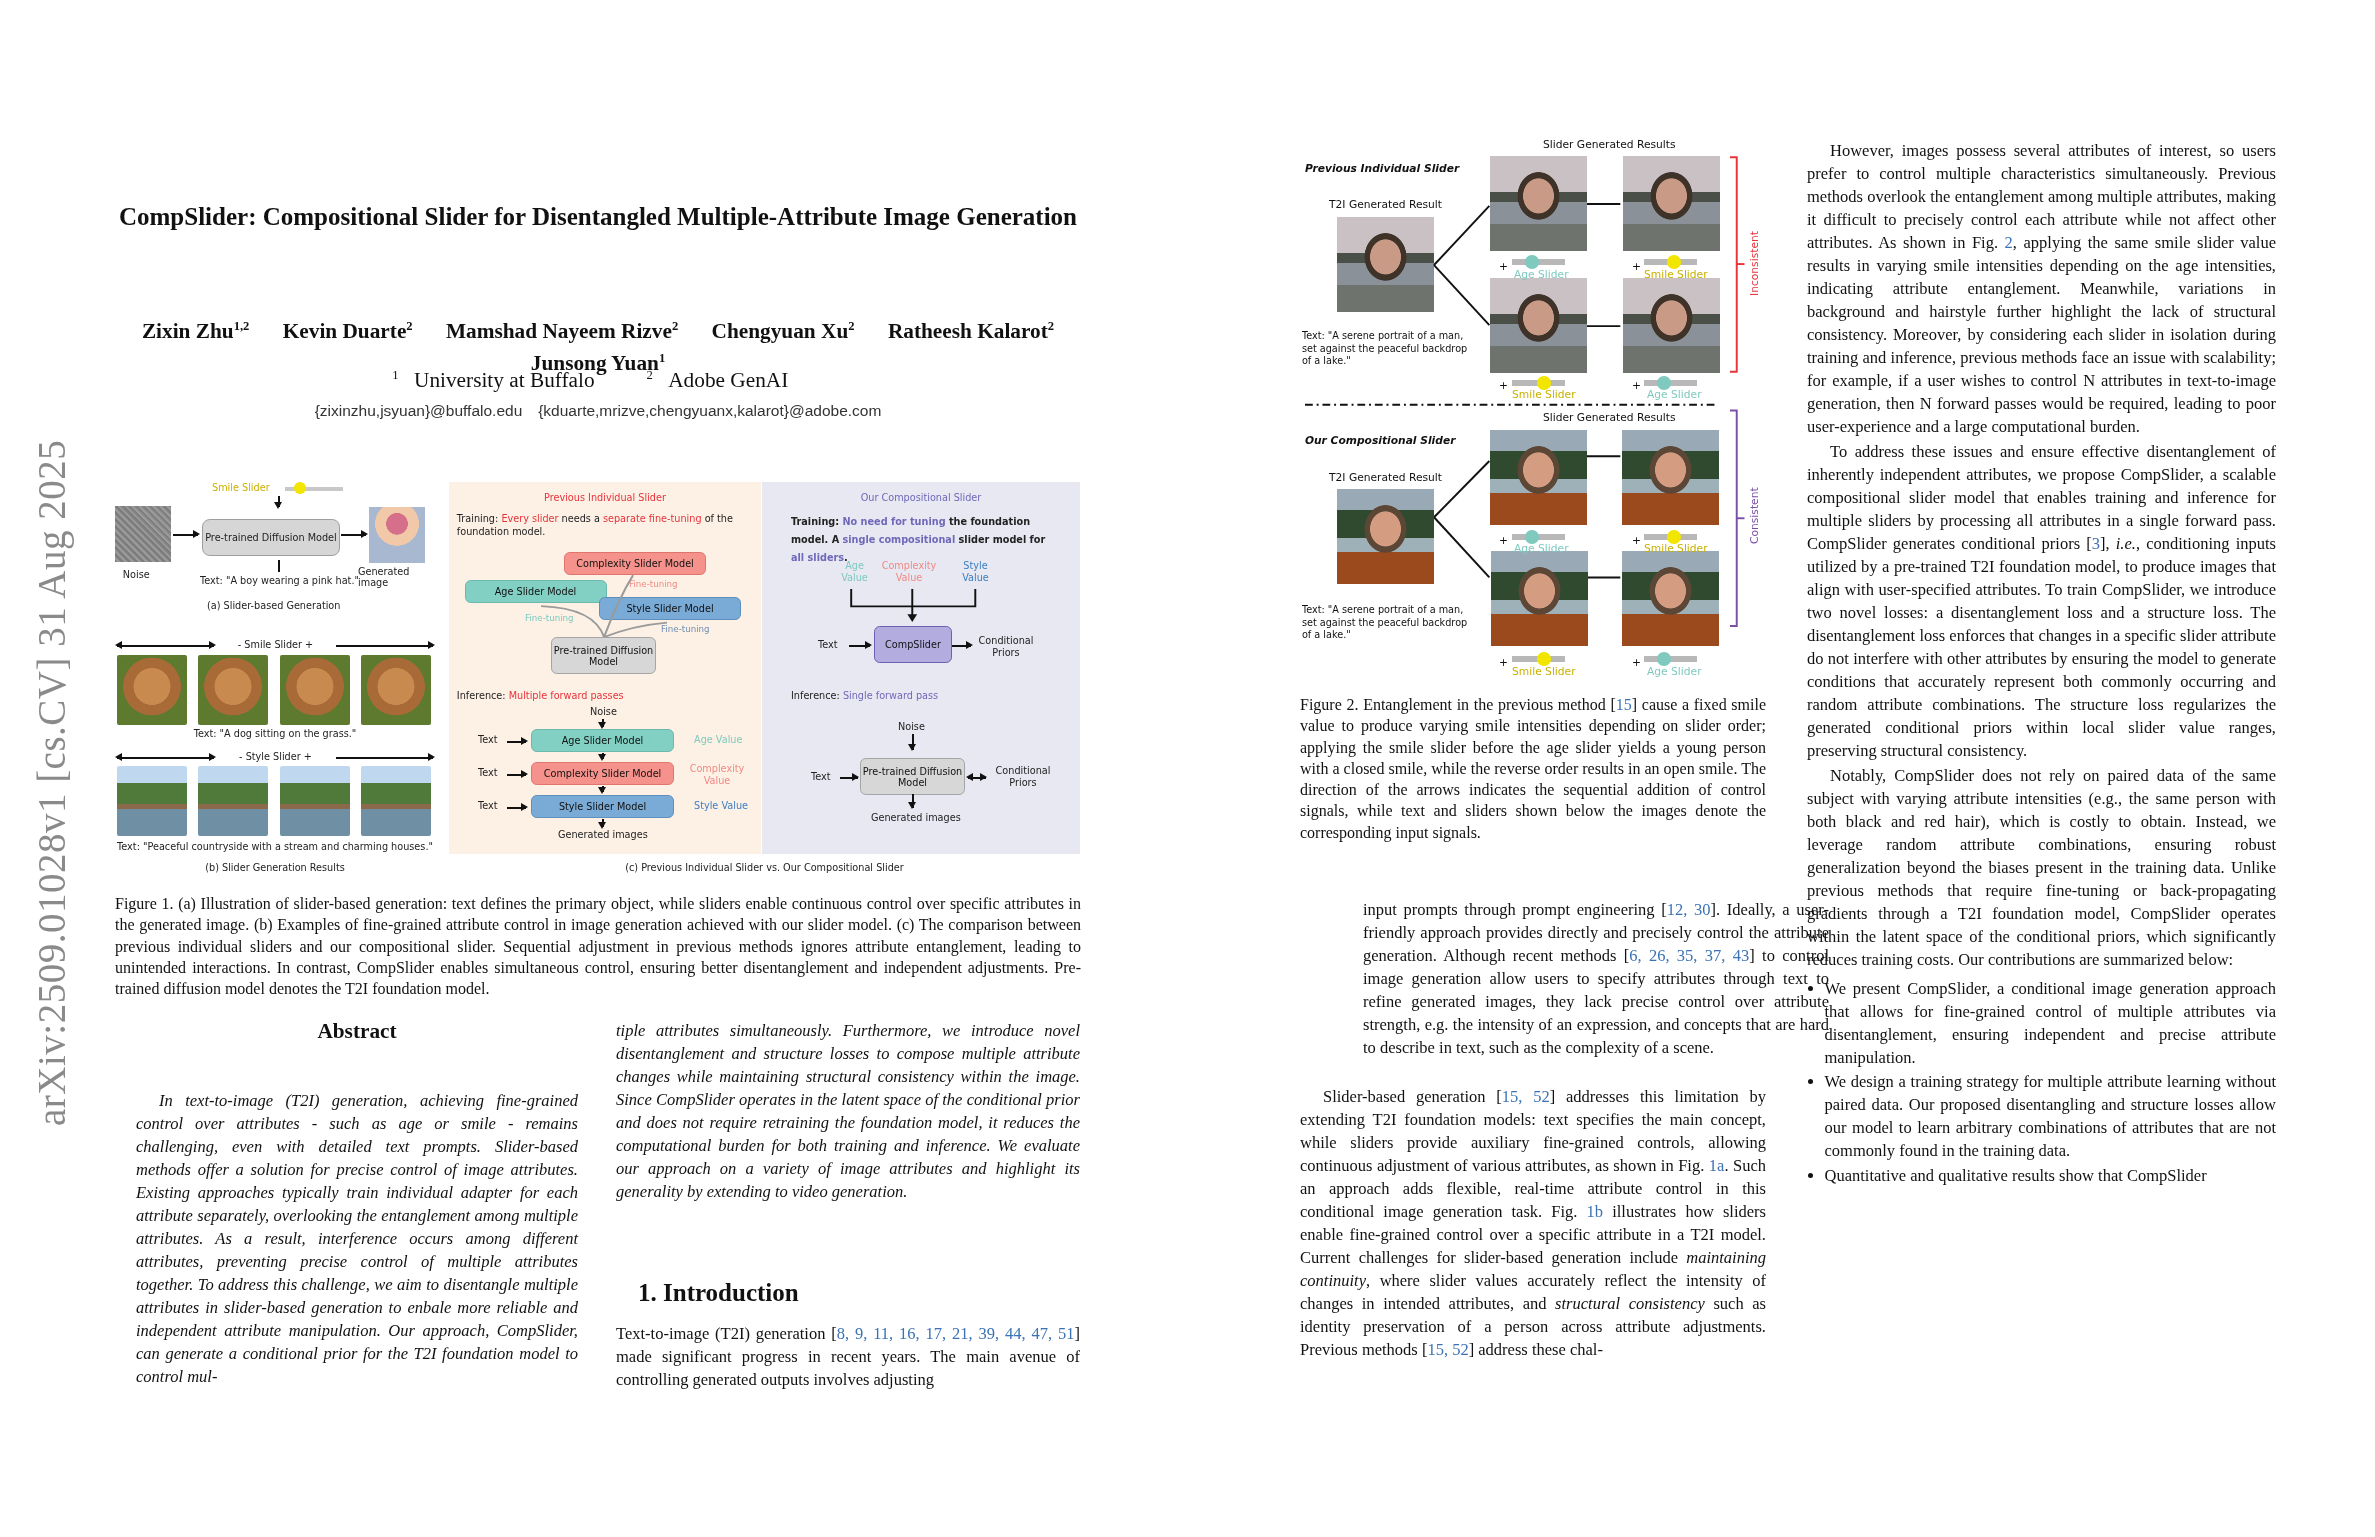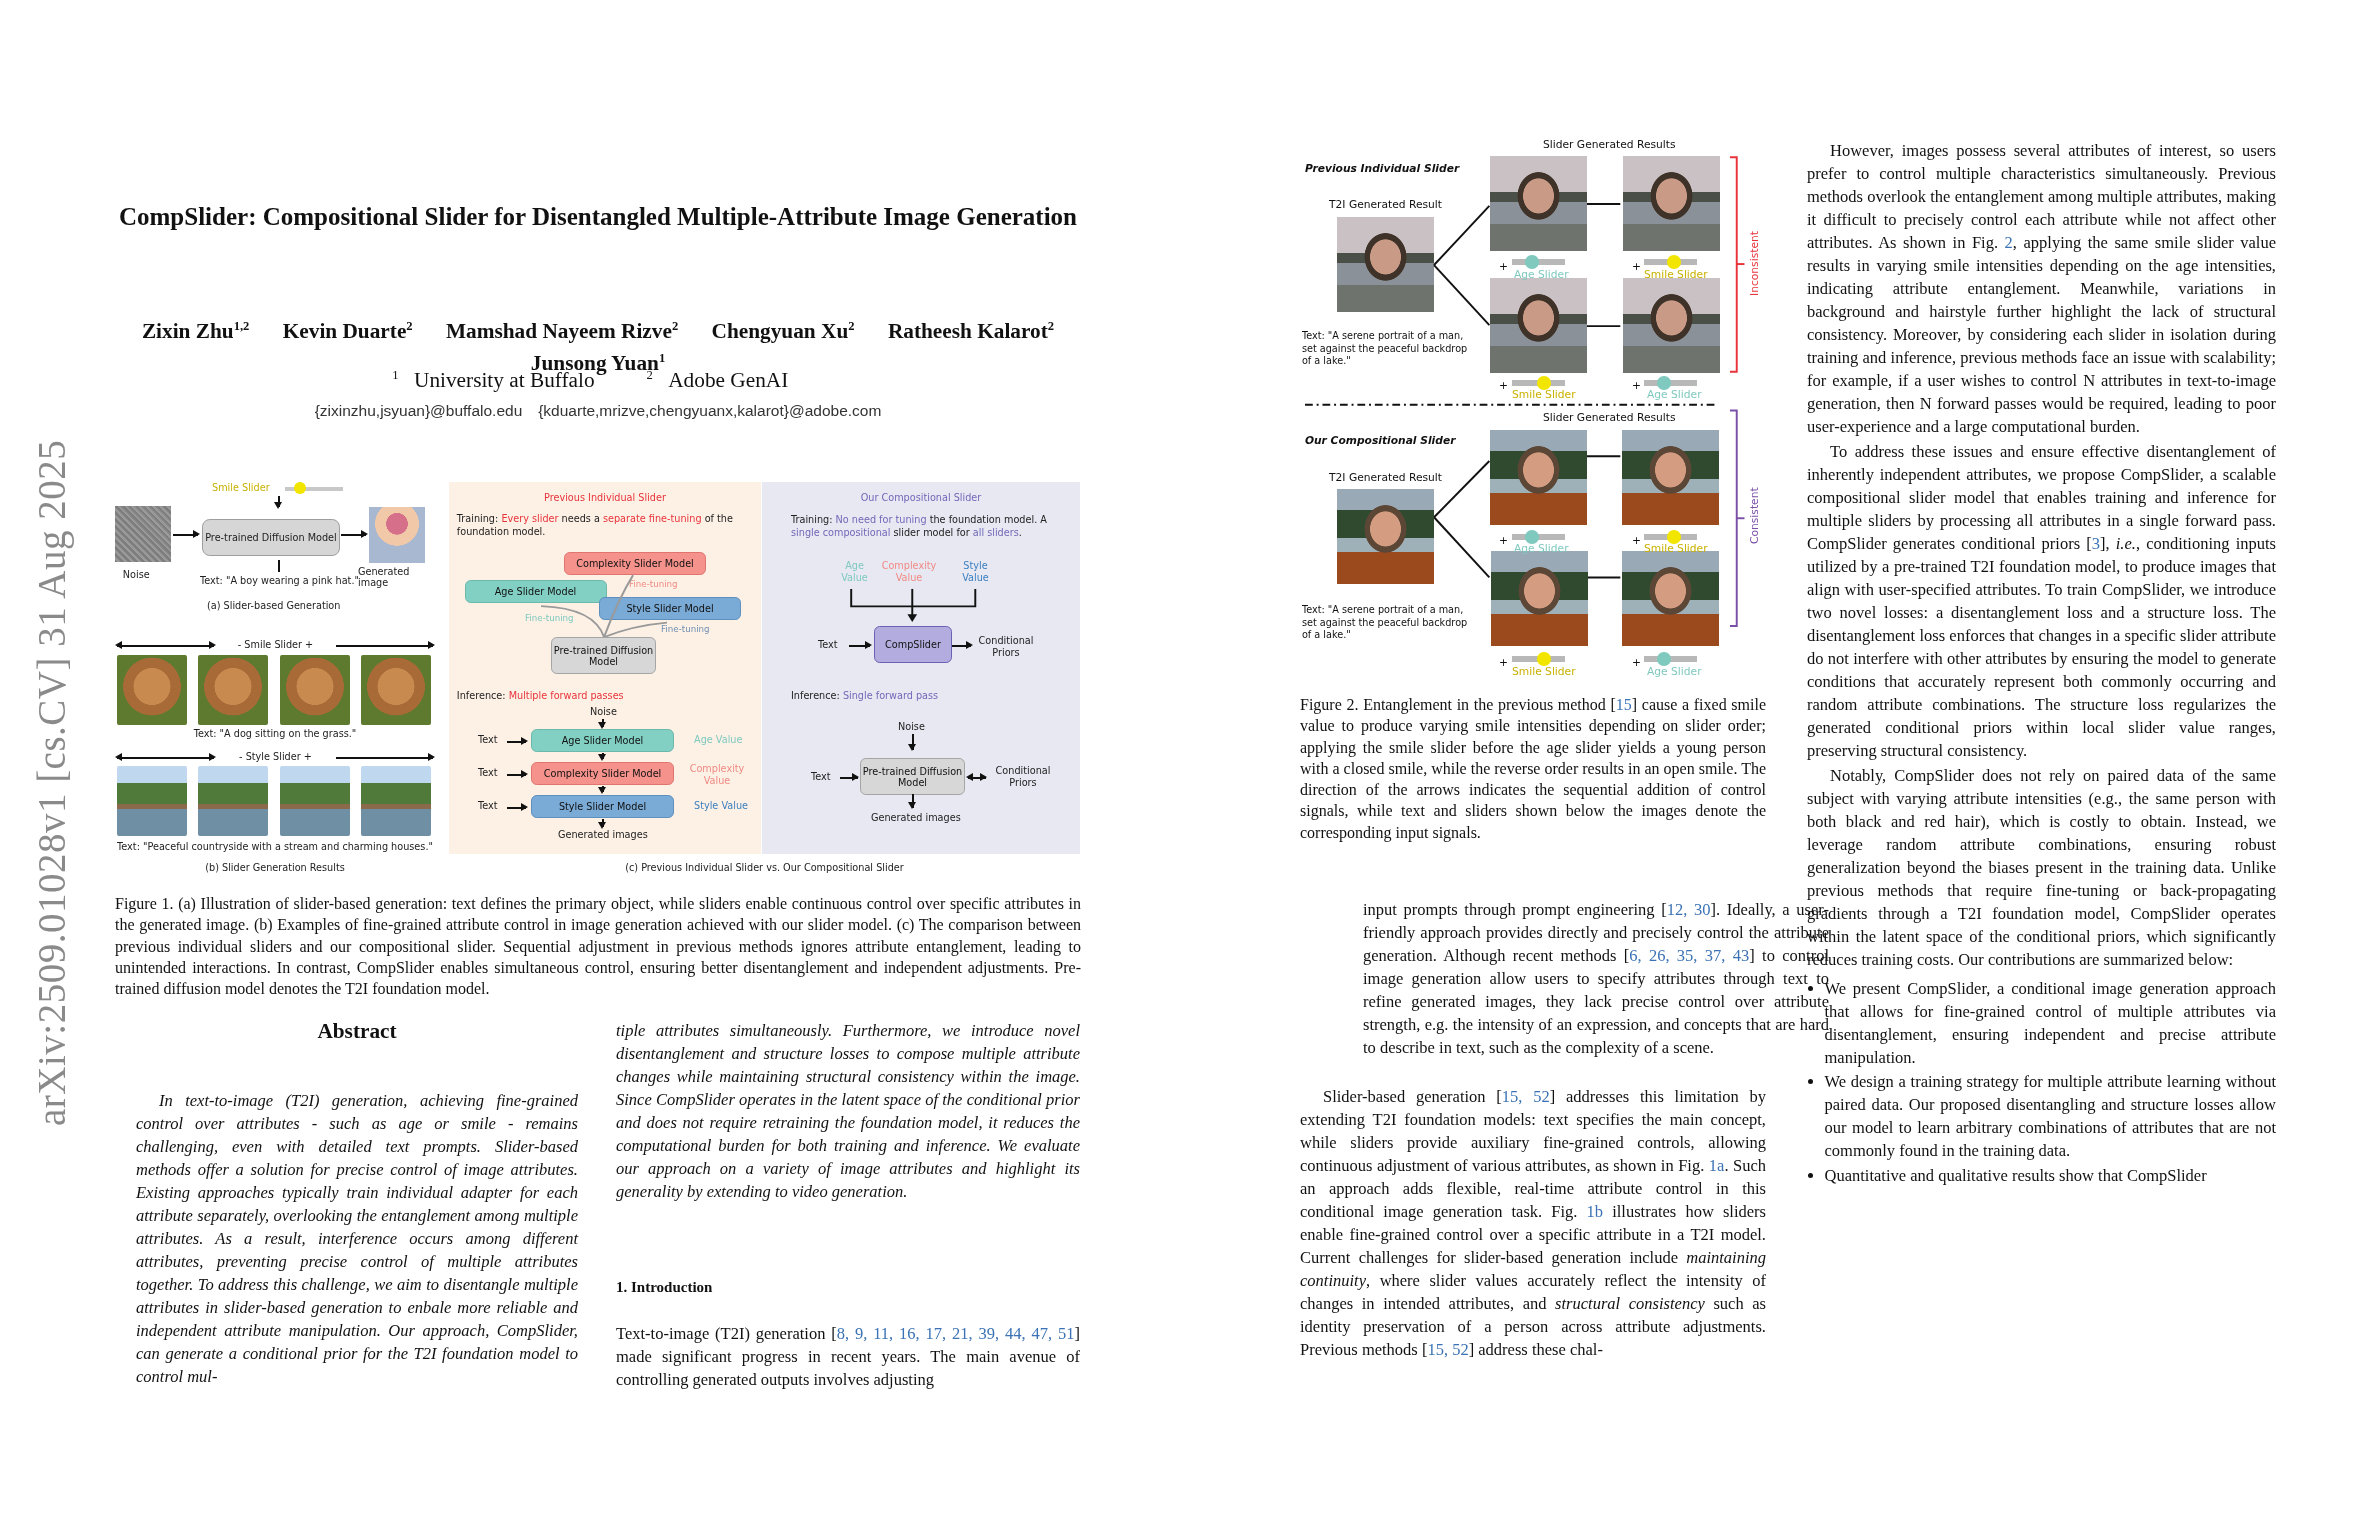--- a/index.html
+++ b/index.html
@@ -55,21 +55,21 @@
   .blue { color:#3b7fc0; }
 
   #fig1-caption { left:115px; width:966px; top:893px; font-size:16px; line-height:21.3px; text-align:justify; }
 
   
   #abstract-h { left:136px; width:442px; top:1019px; text-align:center; font-weight:bold; font-size:21.3px; }
   .col-text { font-size:16.5px; line-height:23px; text-align:justify; }
   .italic { font-style:italic; }
   #abs1 { left:136px; width:442px; top:1089px; text-indent:23px; }
   #abs2 { left:616px; width:464px; top:1019px; }
-  #intro-h { left:616px; top:1279px; font-weight:bold; font-size:15px; }
+  #intro-h { left:638px; top:1279px; font-weight:bold; font-size:25px; }
   #intro1 { left:616px; width:464px; top:1322px; }
 
   
   #fig2 { left:1300px; top:136px; width:466px; height:553px; }
   .portrait { position:absolute; width:97px; height:95px; }
   .p-prev { background:radial-gradient(ellipse at 50% 42%, #c99a86 0 22%, #3f3329 23% 30%, transparent 31%), linear-gradient(#c9c1c3 0 38%, #4a5048 38% 48%, #8b9198 48% 72%, #6e736d 72%); }
   .p-ours { background:radial-gradient(ellipse at 50% 42%, #d49c80 0 22%, #5c4636 23% 30%, transparent 31%), linear-gradient(#9aa9b6 0 22%, #2f4a2f 22% 52%, #9fb1b8 52% 66%, #9a4a1c 66%); }
   .slider-bar { position:absolute; height:5.8px; background:#b8b8b8; }
   .knob { position:absolute; width:13.6px; height:13.6px; border-radius:50%; }
   .fig2-label { position:absolute; font-family:"DejaVu Sans", sans-serif; font-size:10.7px; }
@@ -186,21 +186,21 @@
   <div class="arrow-h" style="left:58px;top:325px;width:19.4px;"></div>
   <div class="mbox m-sty" style="left:82px;top:313px;width:141px;height:21.3px;">Style Slider Model</div>
   <div class="abs blue" style="left:245px;top:318px;">Style Value</div>
 
   <div class="arrow-v" style="left:153px;top:337px;height:7.8px;"></div>
   <div class="abs" style="left:109px;top:347px;">Generated images</div>
 </div>
 
 <div class="abs panel-ours fig-small">
   <div class="abs purple" style="left:0;width:318px;top:9.7px;text-align:center;">Our Compositional Slider</div>
-  <div class="abs" style="left:29px;top:31px;width:262px;line-height:13px;">
+  <div class="abs" style="left:29px;top:31px;width:262px;line-height:18px;font-weight:bold;">
     <span>Training: </span><span class="purple">No need for tuning</span><span> the foundation model. A </span><span class="purple">single compositional</span><span> slider model for </span><span class="purple">all sliders</span><span>.</span>
   </div>
   <div class="abs teal" style="left:73px;top:78px;width:39px;text-align:center;line-height:11.6px;">Age Value</div>
   <div class="abs salmon" style="left:118px;top:78px;width:58px;text-align:center;line-height:11.6px;">Complexity Value</div>
   <div class="abs blue" style="left:194px;top:78px;width:39px;text-align:center;line-height:11.6px;">Style Value</div>
   <svg class="abs" style="left:0;top:0;" width="318" height="146" viewBox="0 0 328 150">
     <path d="M92 110 V128 H220 V110" stroke="#111" stroke-width="2" fill="none"></path>
     <path d="M155 110 V138" stroke="#111" stroke-width="2" fill="none"></path>
     <path d="M150 136 L155 144 L160 136 Z" fill="#111"></path>
   </svg>

